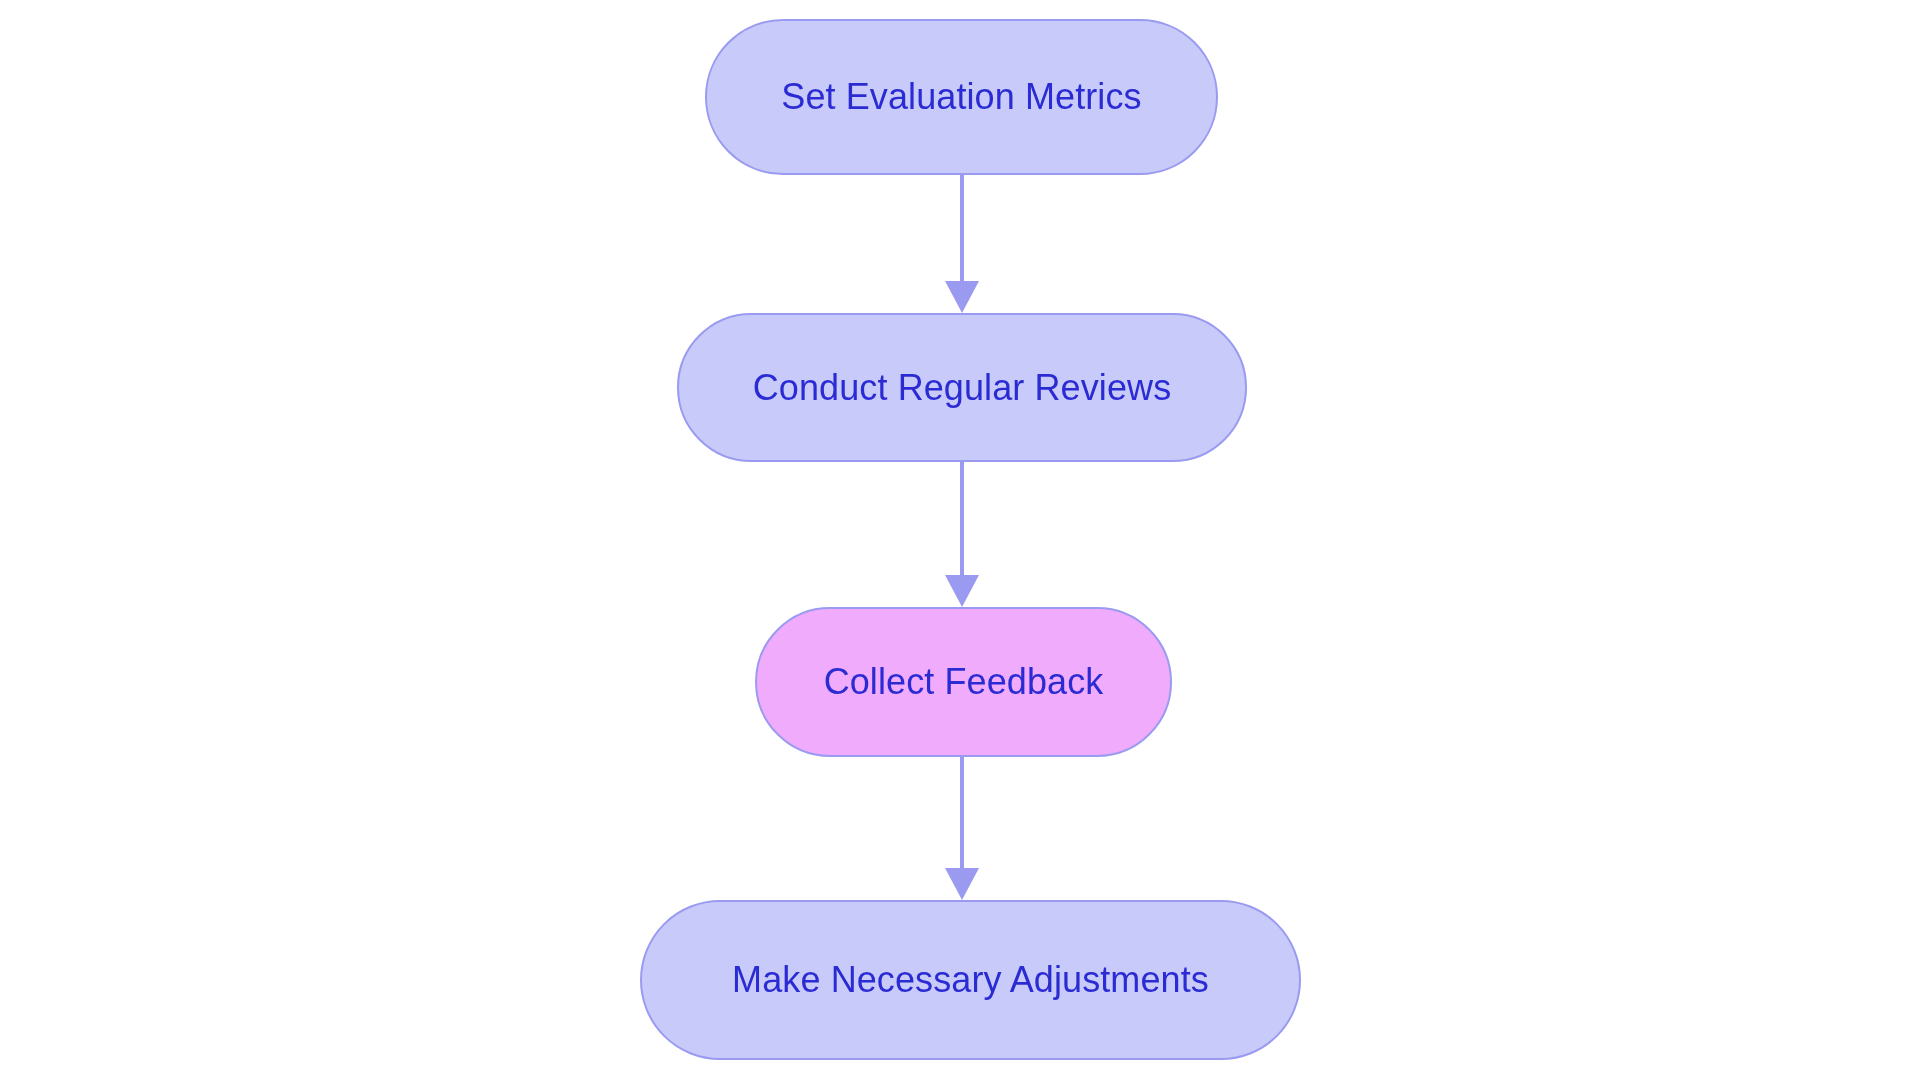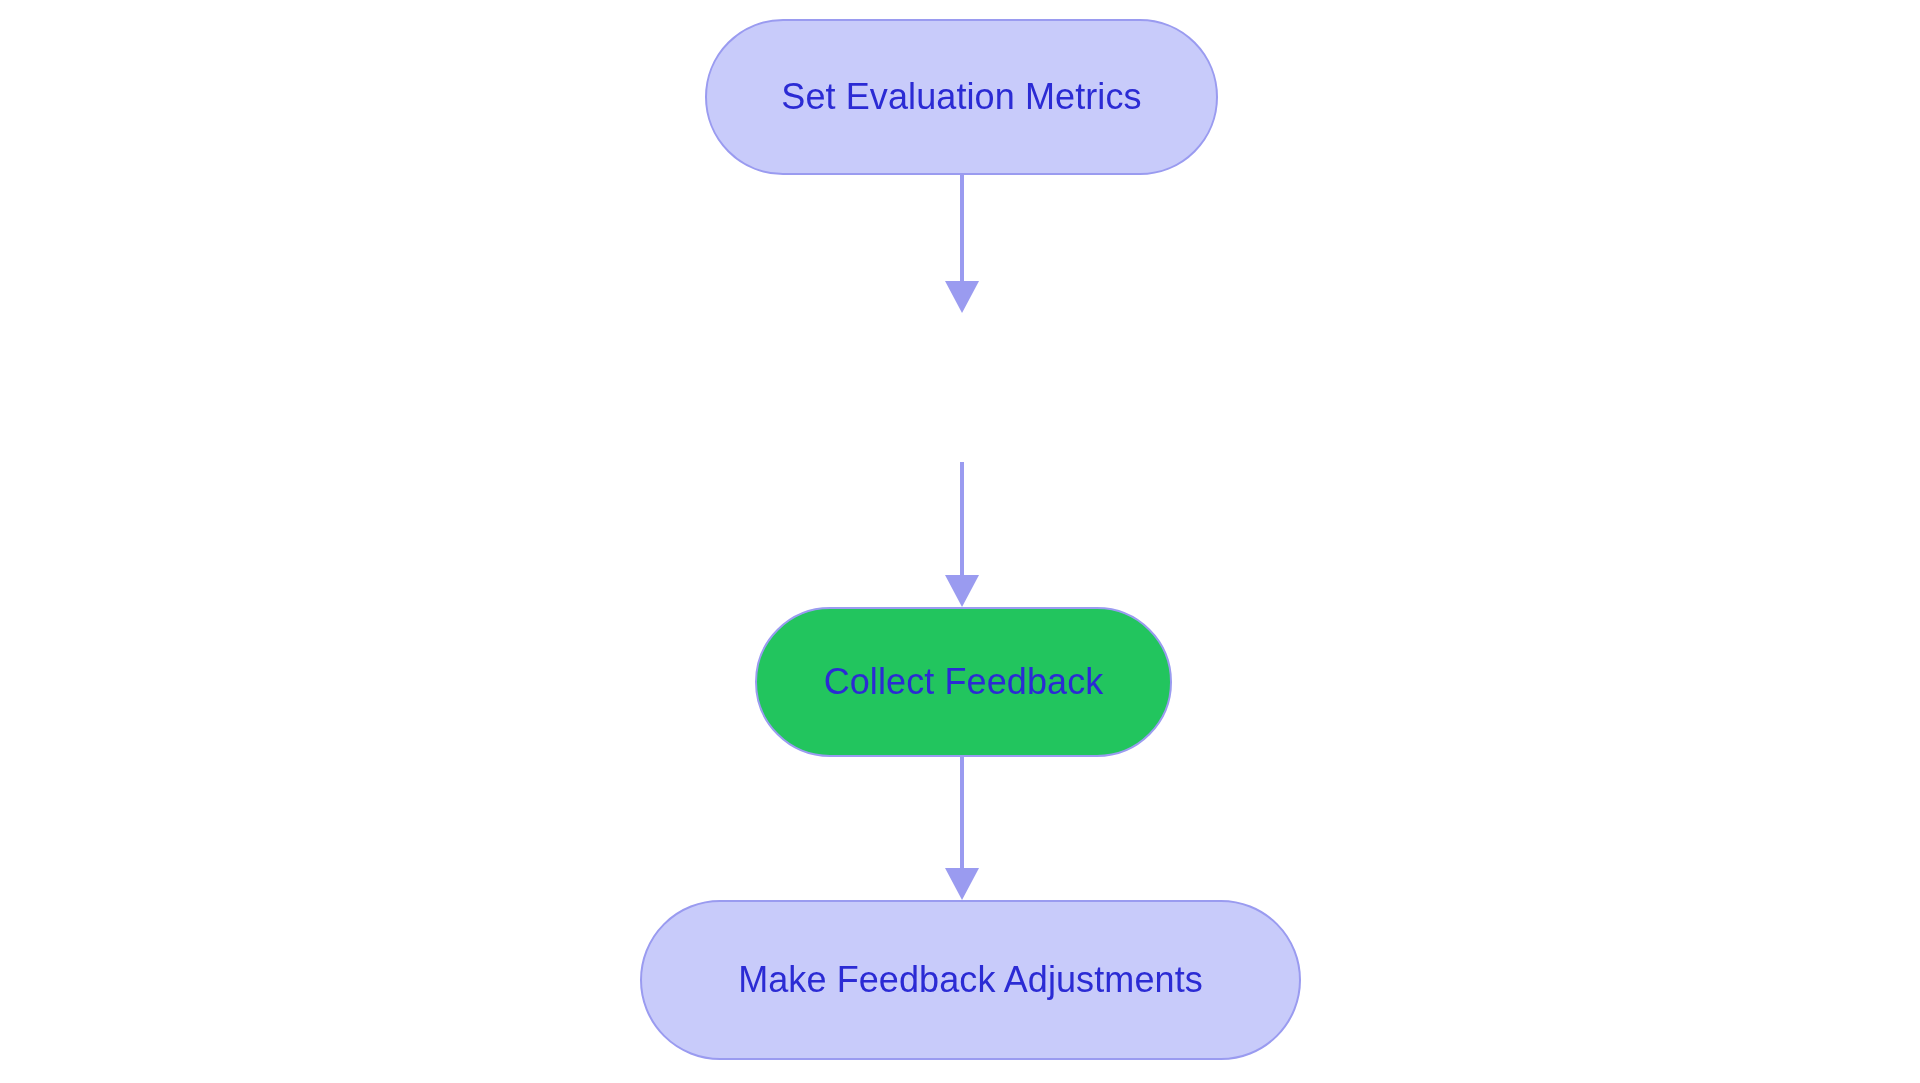--- a/index.html
+++ b/index.html
@@ -79,22 +79,25 @@
 
   <div class="flow-edge" style="left: 945px; top: 757px; width: 34px; height: 143px;">
     <div class="edge-stem" style="height: 111px; background: rgb(154, 155, 240);"></div>
     <div class="edge-head" style="border-top-color: rgb(154, 155, 240);"></div>
   </div>
 
   <div class="flow-node" style="left: 705px; top: 19px; width: 513px; height: 156px; background: rgb(200, 203, 250); border-color: rgb(154, 155, 240); color: rgb(43, 43, 212); border-radius: 78px;">
     <span class="node-label">Set Evaluation Metrics</span>
   </div>
 
+  <div class="flow-node" style="left: 677px; top: 313px; width: 570px; height: 149px; background: rgb(200, 203, 250); border-color: rgb(154, 155, 240); color: rgb(43, 43, 212); border-radius: 74.5px;">
+    <span class="node-label">Conduct Regular Reviews</span>
+  </div>
 
-  <div class="flow-node" style="left: 755px; top: 607px; width: 417px; height: 150px; background: #22c55e; border-color: rgb(154, 155, 240); color: rgb(43, 43, 212); border-radius: 75px;">
+  <div class="flow-node" style="left: 755px; top: 607px; width: 417px; height: 150px; background: #f0abfc; border-color: rgb(154, 155, 240); color: rgb(43, 43, 212); border-radius: 75px;">
     <span class="node-label">Collect Feedback</span>
   </div>
 
   <div class="flow-node" style="left: 640px; top: 900px; width: 661px; height: 160px; background: rgb(200, 203, 250); border-color: rgb(154, 155, 240); color: rgb(43, 43, 212); border-radius: 80px;">
-    <span class="node-label">Make Feedback Adjustments</span>
+    <span class="node-label">Make Necessary Adjustments</span>
   </div>
 
 </div>
 
 </body></html>

